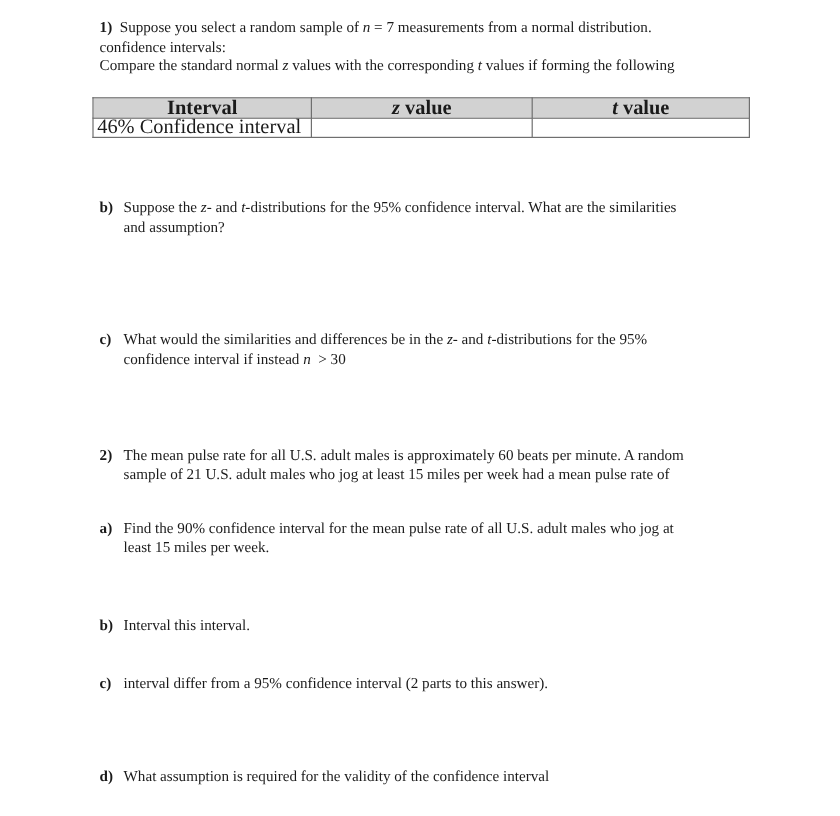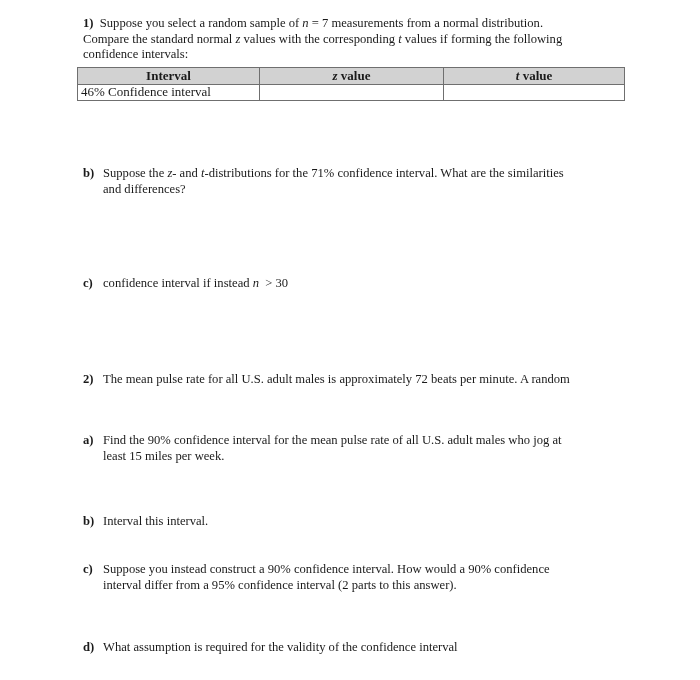--- a/index.html
+++ b/index.html
@@ -9,23 +9,23 @@
     color: #1a1a1a; font-size: 12.6px; line-height: 15.6px;
   }
   .block { position: absolute; left: 0; width: 700px; }
   .q { position: absolute; }
   .num { font-weight: bold; }
   .lbl { position: absolute; left: 83px; font-weight: bold; }
   .txt { position: absolute; left: 103px; width: 530px; }
   i { font-style: italic; }
 
   table.ci {
-    position: absolute; left: 77px; top: 67px; width: 547px;
+    position: absolute; left: 77px; top: 81px; width: 547px;
     border-collapse: collapse; table-layout: fixed;
-    font-size: 13px; line-height: 14px; border-radius: 25px;
+    font-size: 17px; line-height: 14px; border-radius: 25px;
   }
   table.ci th, table.ci td {
     border: 1.3px solid #6f6f6f; padding: 0 0 0 3px; height: 15.2px;
   }
   table.ci th {
     background: #d2d2d2; font-weight: bold; text-align: center; padding: 0;
     height: 15.5px;
   }
   table.ci col.c1 { width: 182px; }
   table.ci col.c2 { width: 184px; }
@@ -33,24 +33,24 @@
   td.blank { background: #ffffff; }
 </style>
 </head>
 <body>
 
 <div class="q" style="left:83px; top:16px; width:560px;">
   <div>
     <span class="num">1)</span>&nbsp;
     <span>Suppose you select a random sample of </span><i>n</i><span> = 7 measurements from a normal distribution.</span>
   </div>
+  <div>confidence intervals:</div>
   <div>
     <span>Compare the standard normal </span><i>z</i><span> values with the corresponding </span><i>t</i><span> values if forming the following</span>
   </div>
-  <div>confidence intervals:</div>
 </div>
 
 <table class="ci">
   <colgroup>
       <col class="c1">
       <col class="c2">
       <col class="c3">
     </colgroup>
   <thead>
     <tr>
@@ -64,36 +64,38 @@
       <td>46% Confidence interval</td>
       <td class="blank"></td>
       <td class="blank"></td>
     </tr>
   </tbody>
 </table>
 
 <div class="block" style="top:166px;">
   <span class="lbl">b)</span>
   <div class="txt">
-    <div><span>Suppose the </span><i>z</i><span>- and </span><i>t</i><span>-distributions for the 71% confidence interval.  What are the similarities</span></div>
-    <div>and differences?</div>
+    <div><span>Suppose the </span><i>z</i><span>- and </span><i>t</i><span>-distributions for the 95% confidence interval.  What are the similarities</span></div>
+    <div>and assumption?</div>
   </div>
 </div>
 
 <div class="block" style="top:276px;">
   <span class="lbl">c)</span>
   <div class="txt">
+    <div><span>What would the similarities and differences be in the </span><i>z</i><span>- and </span><i>t</i><span>-distributions for the 95%</span></div>
     <div><span>confidence interval if instead </span><i>n</i><span style="white-space:pre;">  &gt; 30</span></div>
   </div>
 </div>
 
 <div class="block" style="top:372px;">
   <span class="lbl">2)</span>
   <div class="txt">
-    <div>The mean pulse rate for all U.S. adult males is approximately 72 beats per minute.  A random</div>
+    <div>The mean pulse rate for all U.S. adult males is approximately 60 beats per minute.  A random</div>
+    <div>sample of 21 U.S. adult males who jog at least 15 miles per week had a mean pulse rate of</div>
   </div>
 </div>
 
 <div class="block" style="top:433px;">
   <span class="lbl">a)</span>
   <div class="txt">
     <div>Find the 90% confidence interval for the mean pulse rate of all U.S. adult males who jog at</div>
     <div>least 15 miles per week.</div>
   </div>
 </div>
@@ -101,21 +103,20 @@
 <div class="block" style="top:514px;">
   <span class="lbl">b)</span>
   <div class="txt">
     <div>Interval this interval.</div>
   </div>
 </div>
 
 <div class="block" style="top:562px;">
   <span class="lbl">c)</span>
   <div class="txt">
-    <div>Suppose you instead construct a 90% confidence interval.  How would a 90% confidence</div>
     <div>interval differ from a 95% confidence interval (2 parts to this answer).</div>
   </div>
 </div>
 
 <div class="block" style="top:640px;">
   <span class="lbl">d)</span>
   <div class="txt">
     <div>What assumption is required for the validity of the confidence interval</div>
   </div>
 </div>

